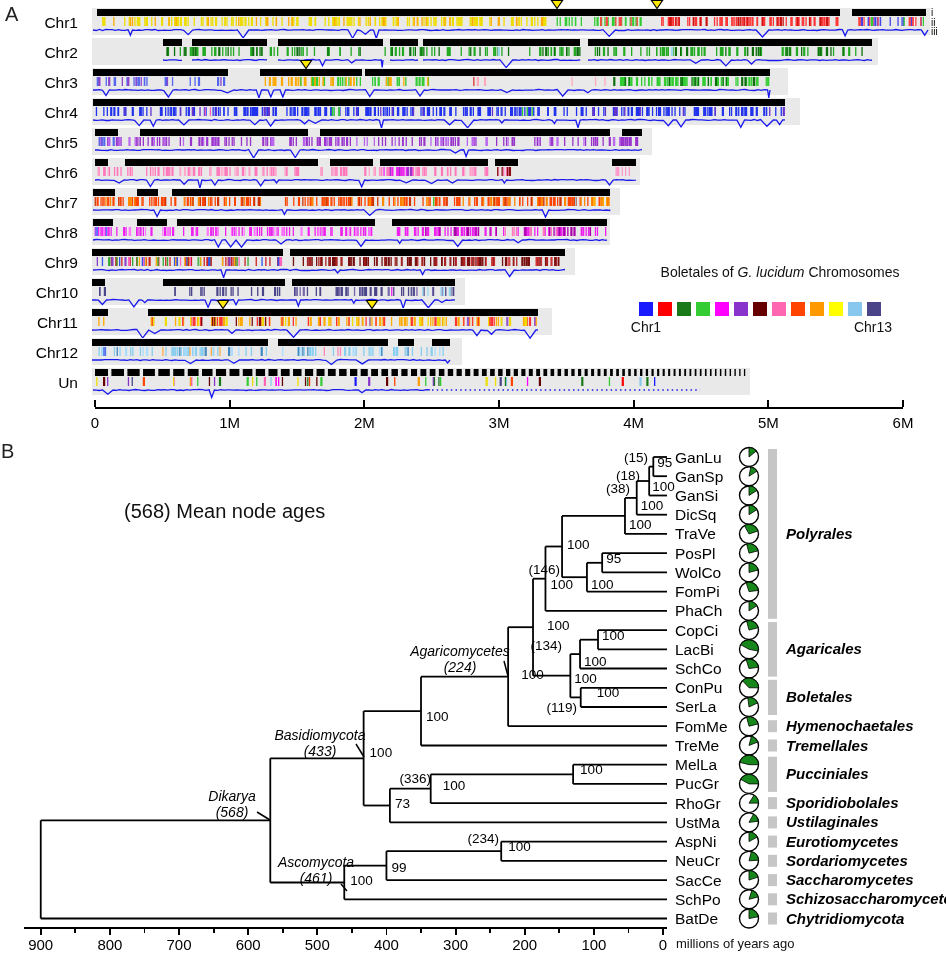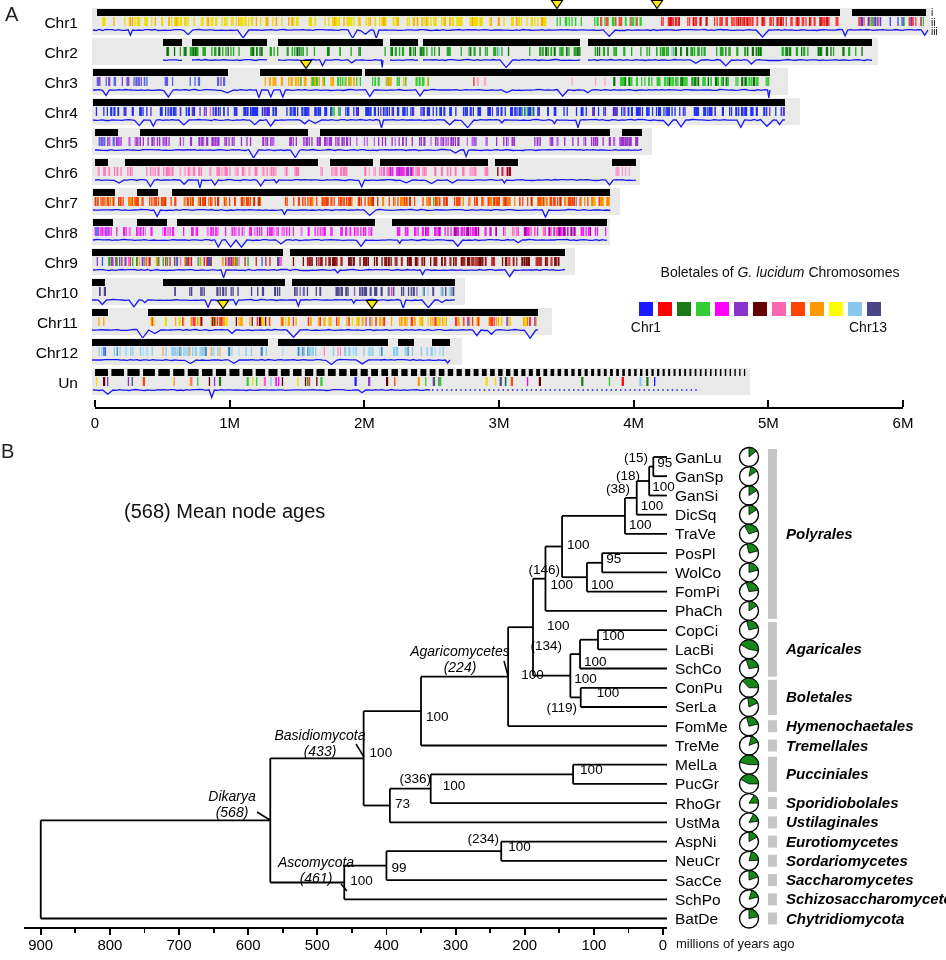--- a/index.html
+++ b/index.html
@@ -5,21 +5,21 @@
   html,body{margin:0;padding:0;background:#fff;}
   #fig-wrap{position:relative;width:946px;height:960px;background:#fff;
     font-family:"Liberation Sans",sans-serif;color:#111;overflow:hidden;}
   .abs{position:absolute;}
   .panel-label{font-size:20px;color:#222;}
   #legend-title{left:614px;top:264px;width:332px;text-align:center;font-size:14px;}
   .ital{font-style:italic;}
   #legend-swatches{left:639px;top:302px;display:flex;}
   #legend-swatches span{width:13.5px;height:13.5px;margin-right:5.5px;display:inline-block;}
   #legend-chr1{left:629px;top:319px;width:34px;text-align:center;font-size:14px;}
-  #legend-chr13{left:849px;top:319px;width:48px;font-size:14px;}
+  #legend-chr13{left:849px;top:319px;width:48px;text-align:center;font-size:14px;}
   #tree-subtitle{left:124px;top:500px;font-size:20px;}
   #b-xlabel{left:676px;top:936px;font-size:13px;}
   #panel-a-label{left:5px;top:3px;}
   #panel-b-label{left:1px;top:440px;}
   svg text{font-family:"Liberation Sans",sans-serif;fill:#000;}
 </style>
 </head>
 <body>
 
 <div id="fig-wrap">

